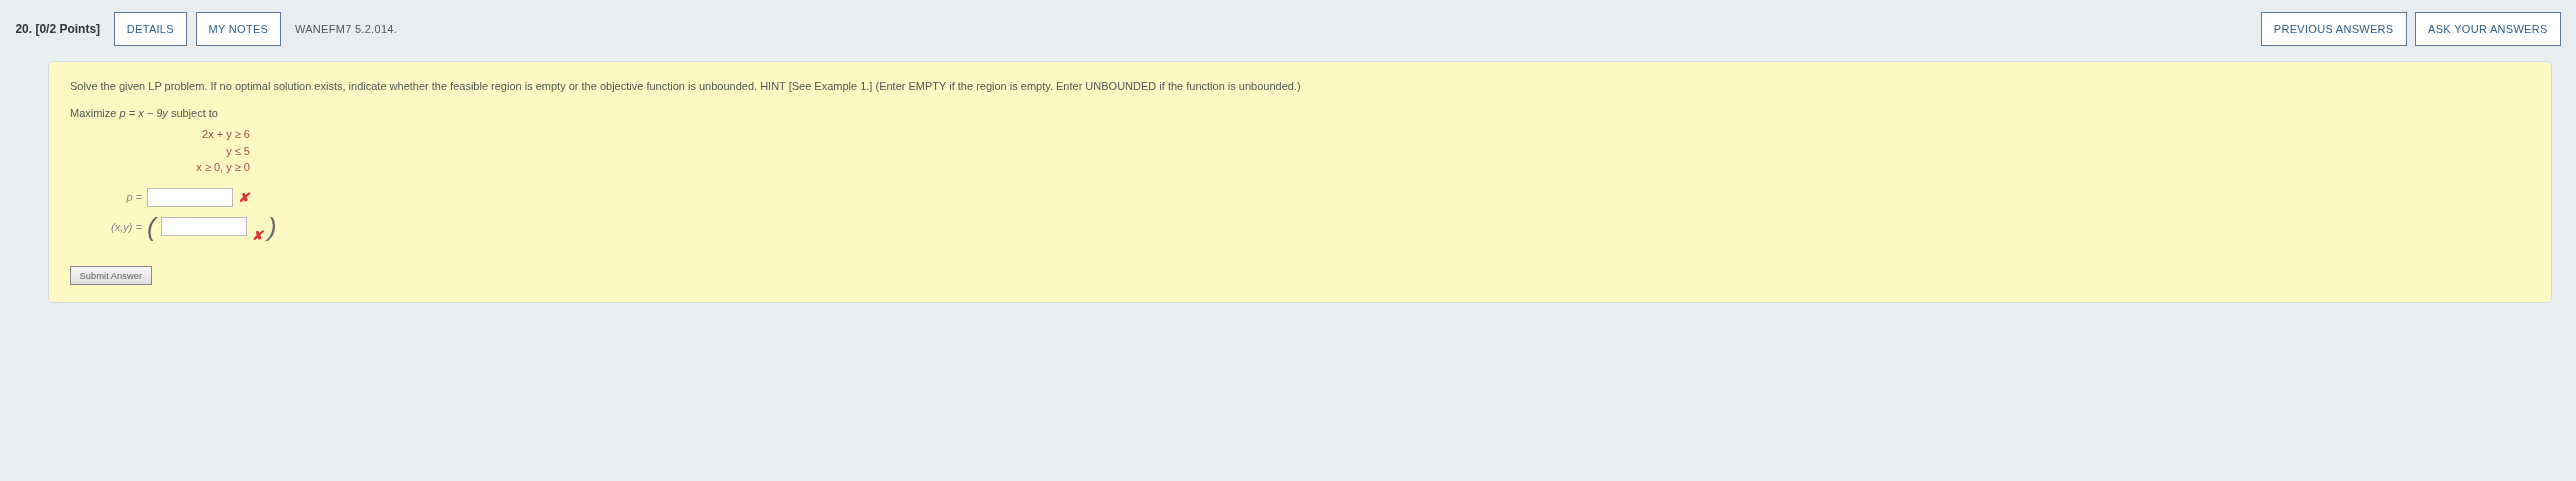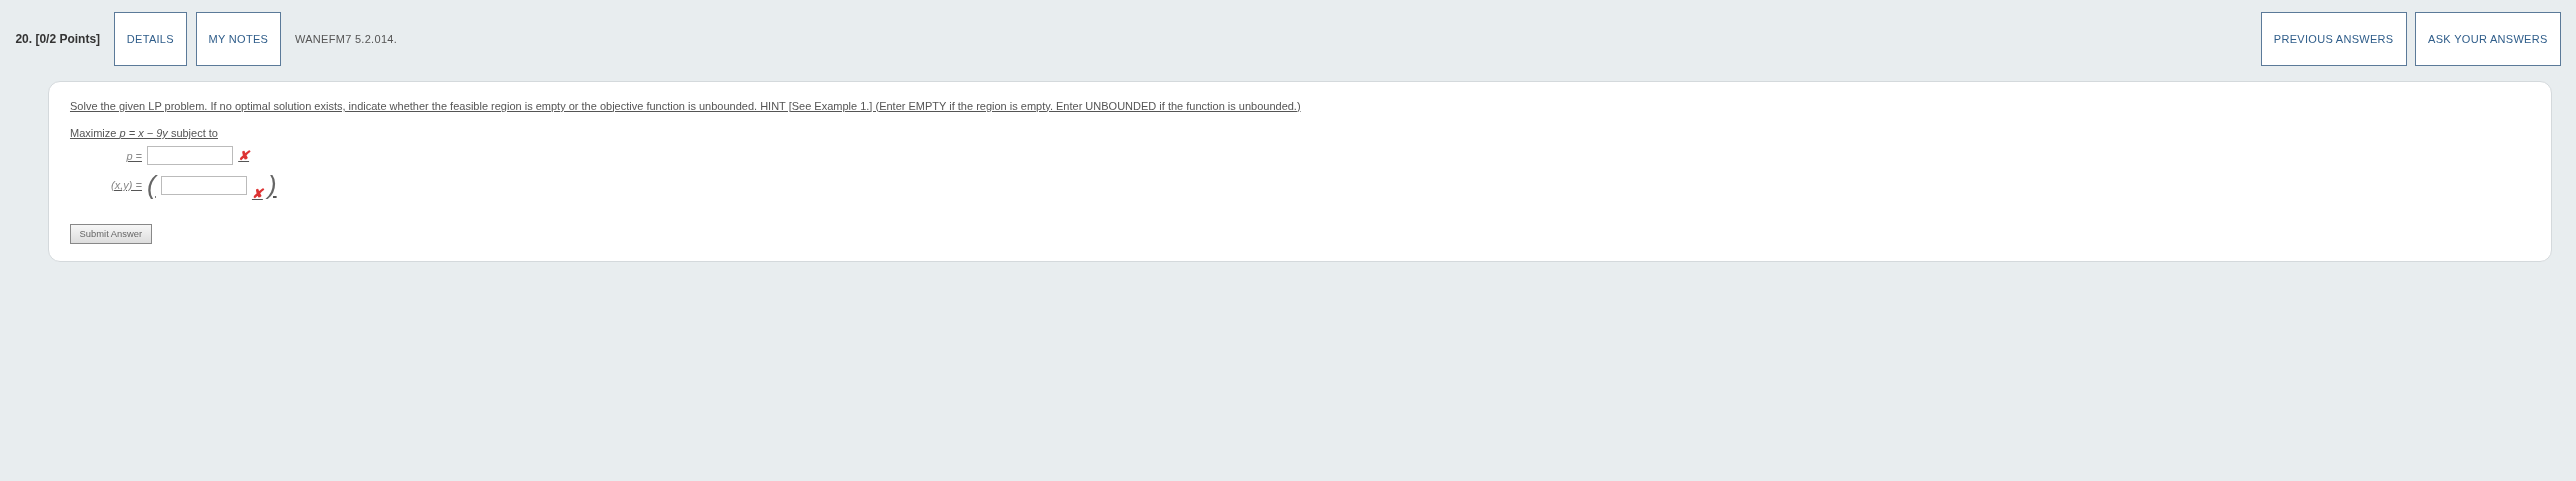--- a/index.html
+++ b/index.html
@@ -11,34 +11,33 @@
   width: 2576px;
 }
 .container { padding: 12px 15.4px 8.6px 15.4px; }
 .header-row { display: flex; align-items: center; gap: 8.6px; margin-bottom: 15.4px; }
 .qnum { font-weight: 600; color: #333; font-size: 12px; margin-right: 5.1px; }
 .btn {
   border: 0.9px solid #5b7a99;
   background: #fff;
   color: #2f5d8a;
   font-size: 11px;
-  padding: 20px 12px;
+  padding: 10px 12px;
   cursor: pointer;
   font-family: inherit;
   letter-spacing: 0.3px;
 }
 .reference { color: #555; font-size: 11px; margin-left: 5.1px; letter-spacing: 0.3px; }
 .spacer { flex: 1; }
 .content {
-  background: #ffffff;
+  background: #fef9c3;
   border: 0.9px solid #d4d9dc;
-  border-radius: 12px;
+  border-radius: 6px;
   padding: 15.4px 20.6px 17px 20.6px;
   margin: 0 8.6px 0 33px;
-  text-decoration: underline;
 }
 .instruction { color: #555; font-size: 11px; line-height: 1.6; margin-bottom: 12px; }
 .objective { color: #555; font-size: 11px; margin-bottom: 6.9px; }
 .italic { font-style: italic; }
 .constraints {
   color: #9a4b4b;
   font-size: 11px;
   line-height: 1.5;
   margin: 6.9px 0 12px 77px;
   text-align: right;
@@ -87,20 +86,23 @@
 
   <div class="content">
     <div class="instruction">Solve the given LP problem. If no optimal solution exists, indicate whether the feasible region is empty or the objective function is unbounded. HINT [See Example 1.] (Enter EMPTY if the region is empty. Enter UNBOUNDED if the function is unbounded.)</div>
 
     <div class="objective">
       <span>Maximize </span>
       <span class="italic">p = x − 9y</span>
       <span> subject to</span>
     </div>
 
+    <div class="constraints">2x + y ≥ 6
+       y ≤ 5
+x ≥ 0, y ≥ 0</div>
 
     <div class="answer-row">
       <span class="label">p =</span>
       <input class="input" type="text" value="" style="">
       <span class="x-icon">✘</span>
     </div>
 
     <div class="answer-row">
       <span class="label">(x,y) =</span>
       <span class="paren">(</span>

